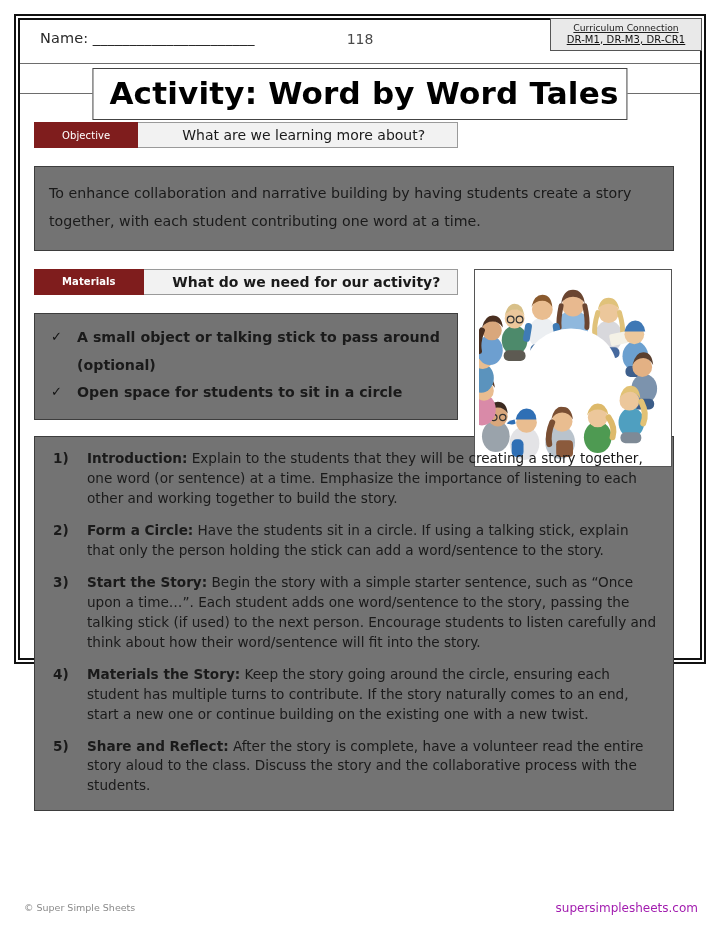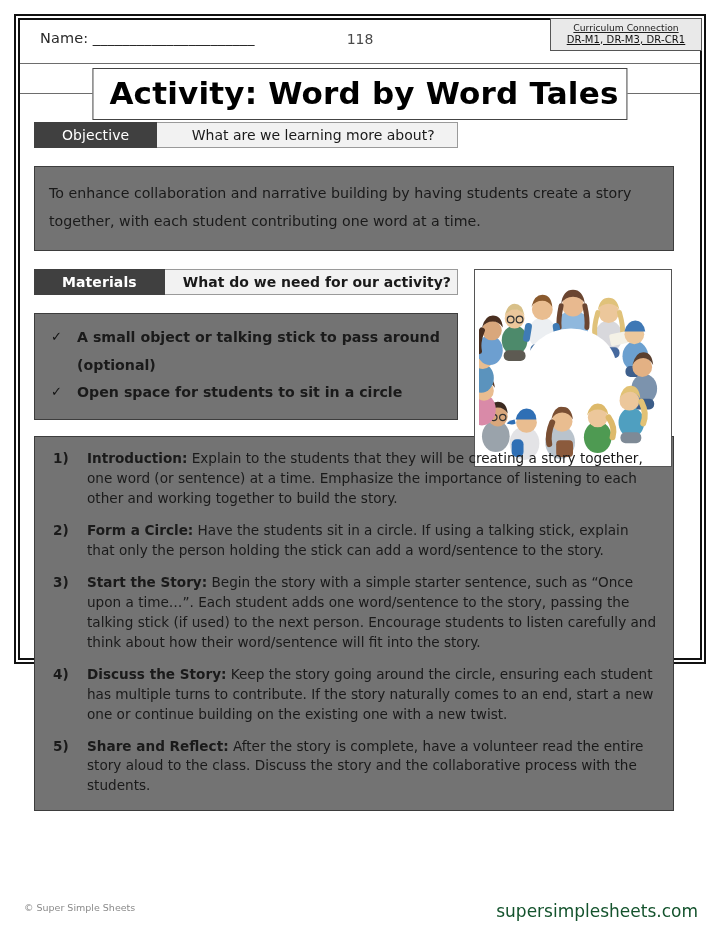--- a/index.html
+++ b/index.html
@@ -123,23 +123,23 @@
   }
 
   
   .section-bar {
     display: flex;
     align-items: stretch;
     height: 26px;
     width: 424px;
   }
   .section-tab {
-    background: #404040;
+    background: #7f1d1d;
     color: #fff;
-    font-size: 14px;
+    font-size: 10px;
     display: flex;
     align-items: center;
     justify-content: center;
     padding: 0 28px;
     min-width: 104px;
     box-sizing: border-box;
     letter-spacing: .1px;
   }
   .section-question {
     flex: 1;
@@ -258,22 +258,22 @@
     top: 902px;
     height: 20px;
     font-size: 9.5px;
     color: #8a8a8a;
   }
   .footer-left { position: absolute; left: 6px; top: 0; }
   .footer-right {
     position: absolute;
     right: 4px;
     top: -1px;
-    font-size: 17px;
-    color: #14532d;
+    font-size: 12px;
+    color: #a21caf;
   }
 </style>
 </head>
 <body>
 
 <div class="page">
   <div class="page-inner">
 
     <div class="header-row">
       <div class="name-line">Name: ______________________</div>
@@ -452,21 +452,21 @@
           <li class="instr-item">
             <span class="instr-num">2)</span>
             <span class="instr-lead">Form a Circle:</span><span> Have the students sit in a circle. If using a talking stick, explain that only the person holding the stick can add a word/sentence to the story.</span>
           </li>
           <li class="instr-item">
             <span class="instr-num">3)</span>
             <span class="instr-lead">Start the Story:</span><span> Begin the story with a simple starter sentence, such as “Once upon a time…”. Each student adds one word/sentence to the story, passing the talking stick (if used) to the next person. Encourage students to listen carefully and think about how their word/sentence will fit into the story.</span>
           </li>
           <li class="instr-item">
             <span class="instr-num">4)</span>
-            <span class="instr-lead">Discuss the Story:</span><span> Keep the story going around the circle, ensuring each student has multiple turns to contribute. If the story naturally comes to an end, start a new one or continue building on the existing one with a new twist.</span>
+            <span class="instr-lead">Materials the Story:</span><span> Keep the story going around the circle, ensuring each student has multiple turns to contribute. If the story naturally comes to an end, start a new one or continue building on the existing one with a new twist.</span>
           </li>
           <li class="instr-item">
             <span class="instr-num">5)</span>
             <span class="instr-lead">Share and Reflect:</span><span> After the story is complete, have a volunteer read the entire story aloud to the class. Discuss the story and the collaborative process with the students.</span>
           </li>
         </ol>
       </div>
 
     </div>
   </div>

